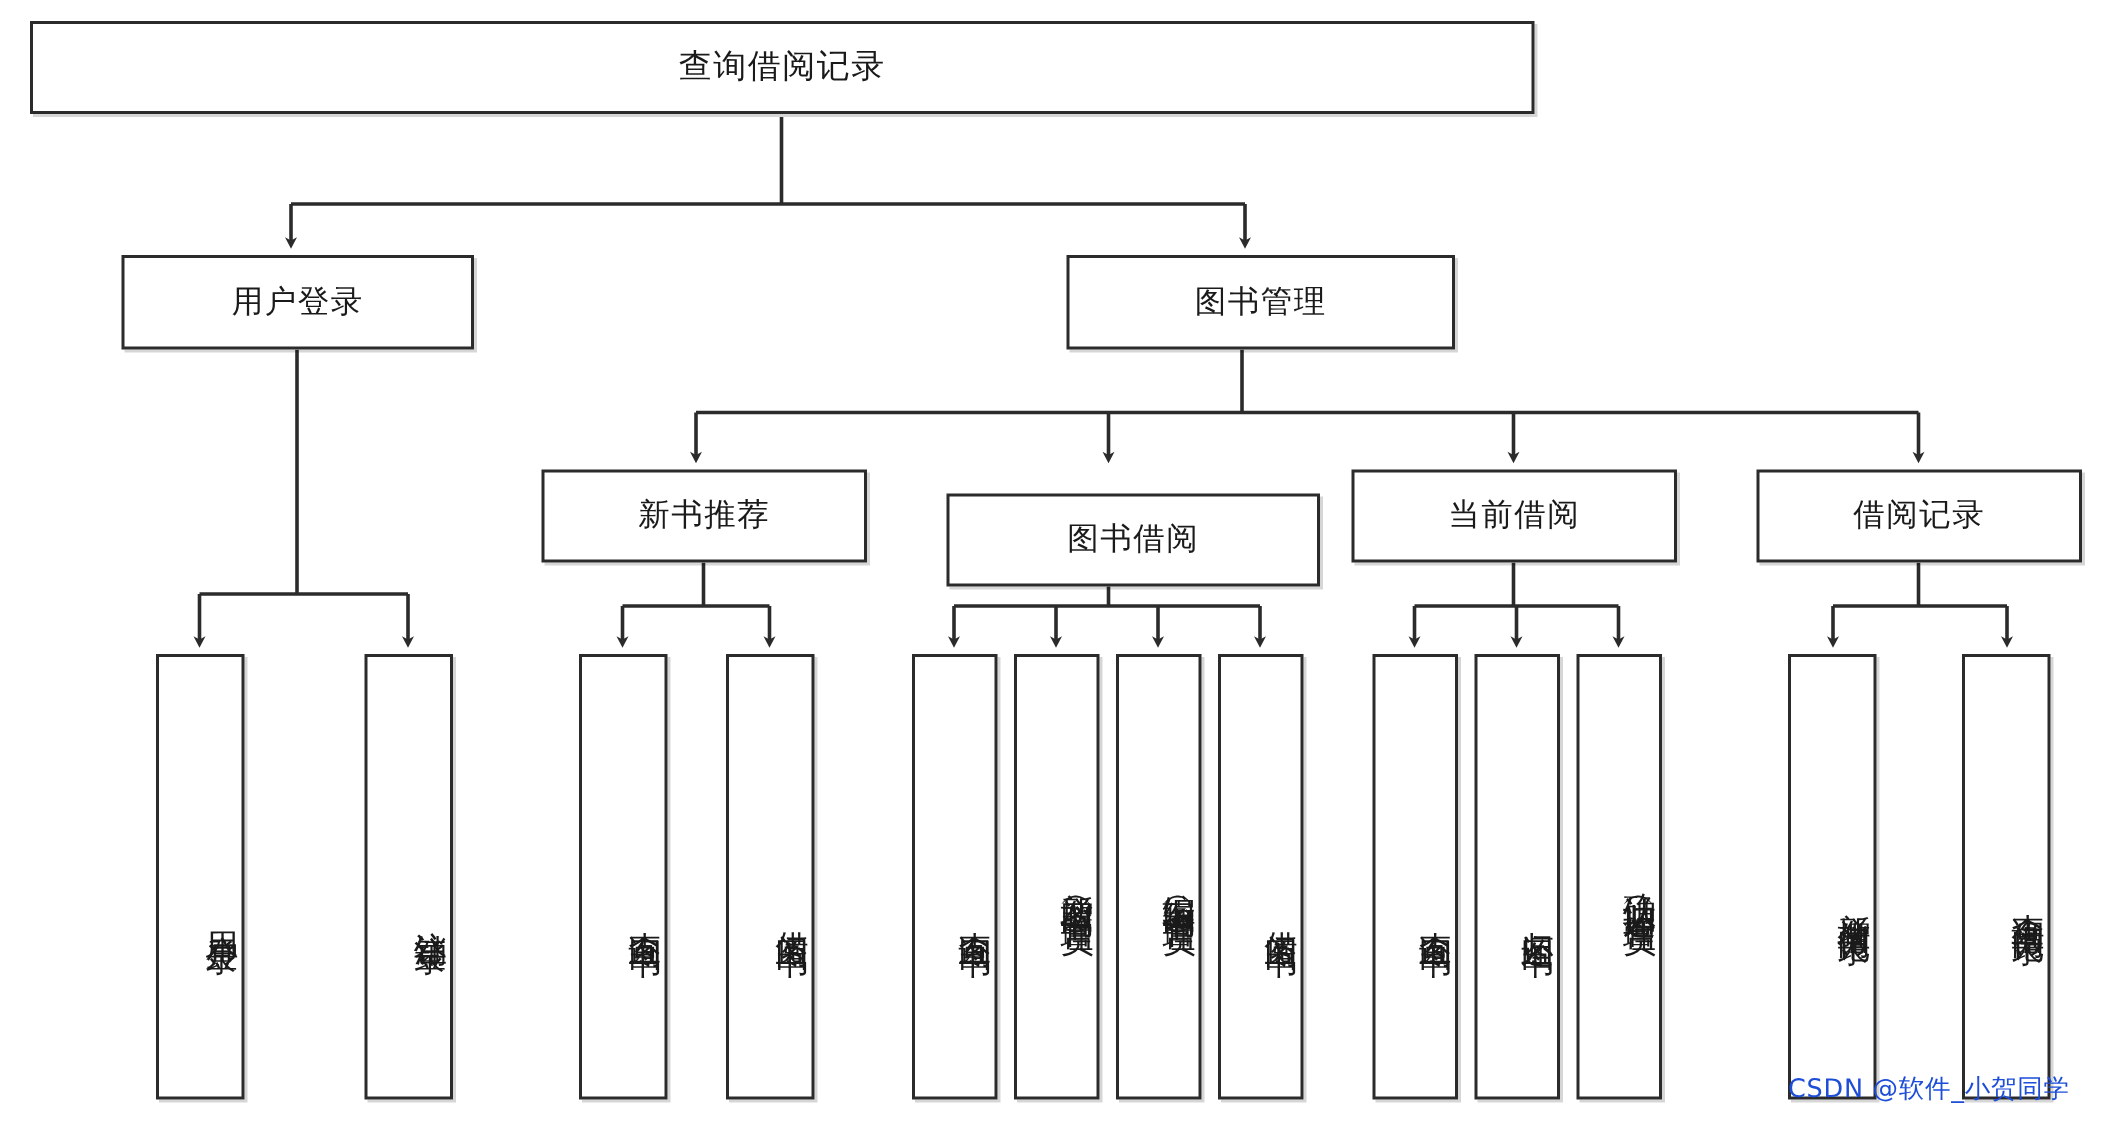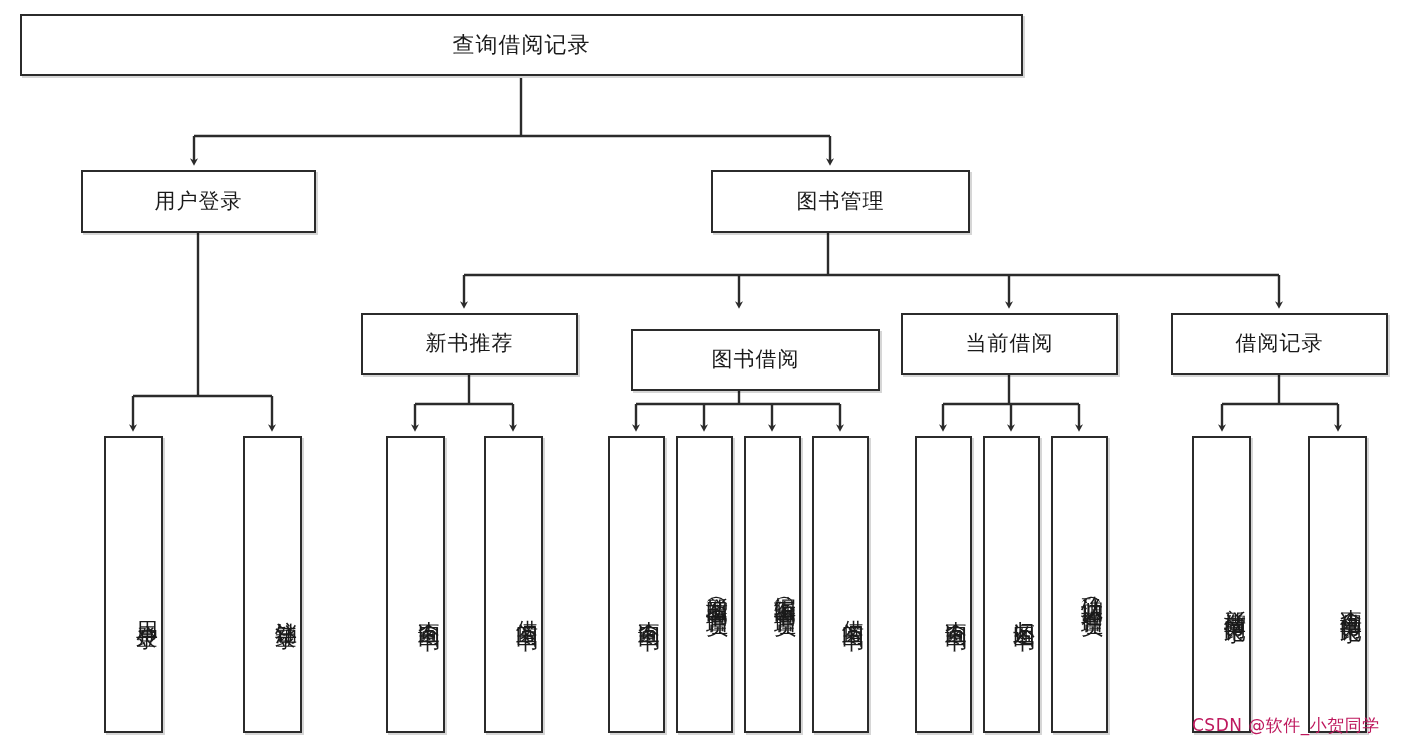--- a/index.html
+++ b/index.html
@@ -49,21 +49,21 @@
     align-items:flex-start;
     justify-content:center;
     padding-top:14px;
     text-align:center;
   }
   .node-v.pad-small{ padding-top:48px; }
   .node-v.pad-mid{ padding-top:30px; }
   .watermark{
     position:absolute;
     font-size:17px;
-    color:#be185d;
+    color:#1d4ed8;
     letter-spacing:0.5px;
     white-space:nowrap;
     user-select:none;
   }
 </style>
 </head>
 <body>
 
 <div id="canvas">
 

